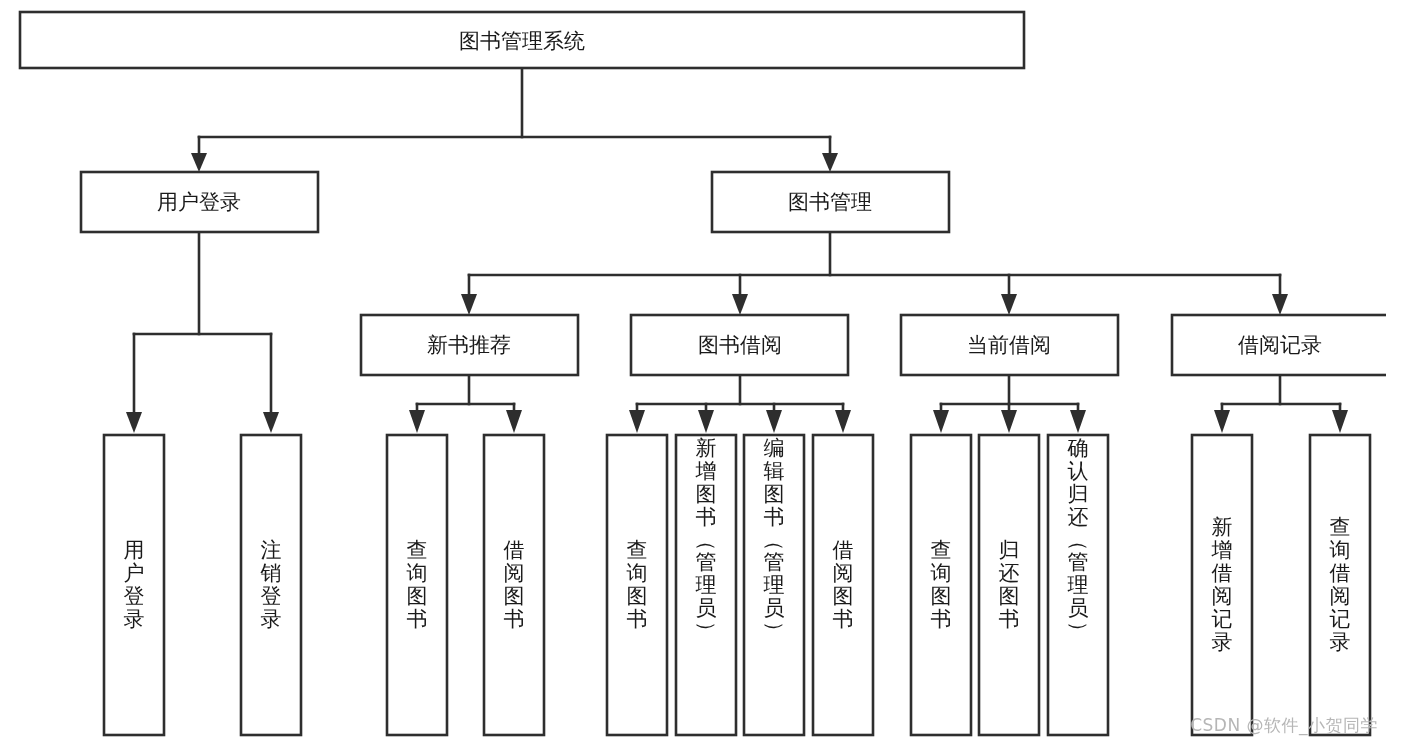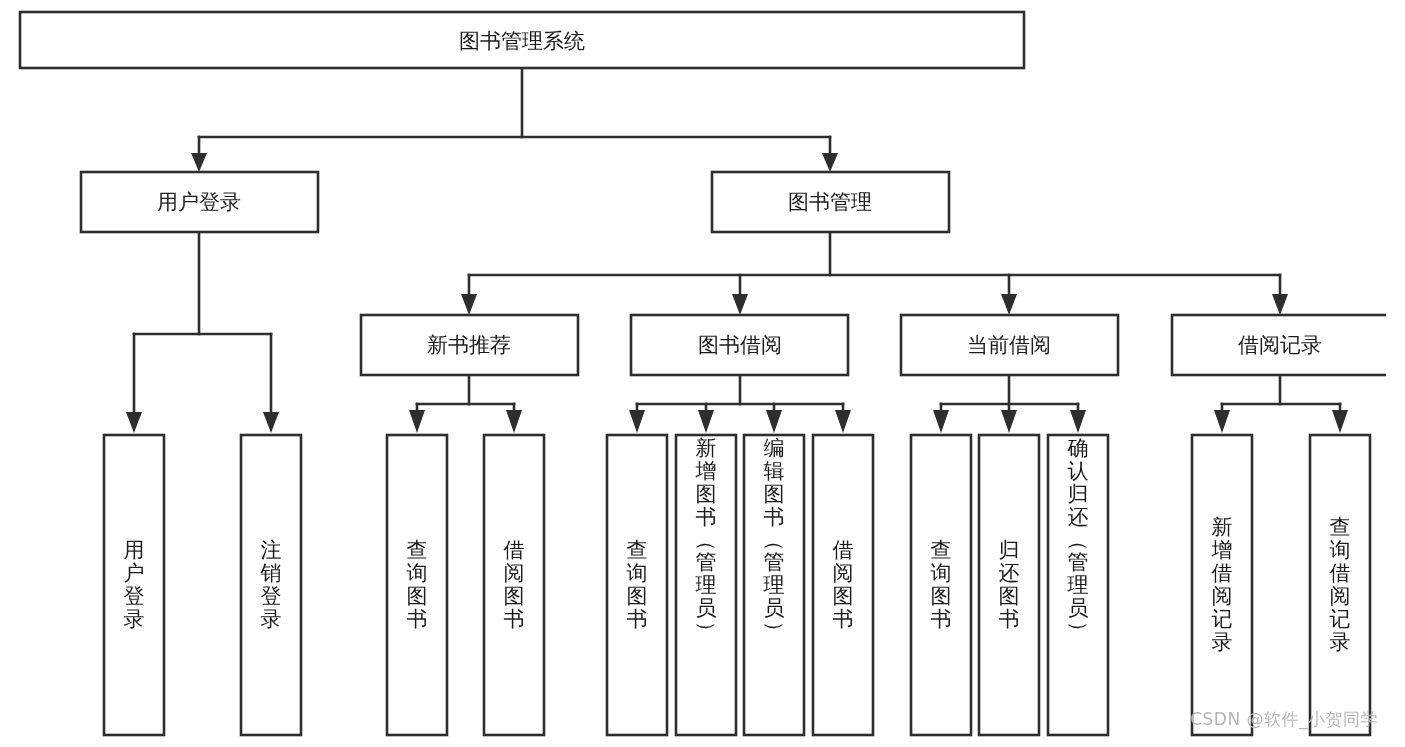--- a/index.html
+++ b/index.html
@@ -65,21 +65,21 @@
   .vert-text-wrap span.ch {
     display: block;
   }
   .vert-text-wrap span.paren {
     display: block;
     transform: rotate(90deg);
   }
   .watermark {
     position: absolute;
     right: 8px;
-    bottom: 16px;
+    bottom: 10px;
     font-family: "DejaVu Sans", "Liberation Sans", sans-serif;
     font-size: 17px;
     color: #b6b6b6;
     white-space: nowrap;
     letter-spacing: 0.5px;
   }
 </style>
 </head>
 <body>
 

